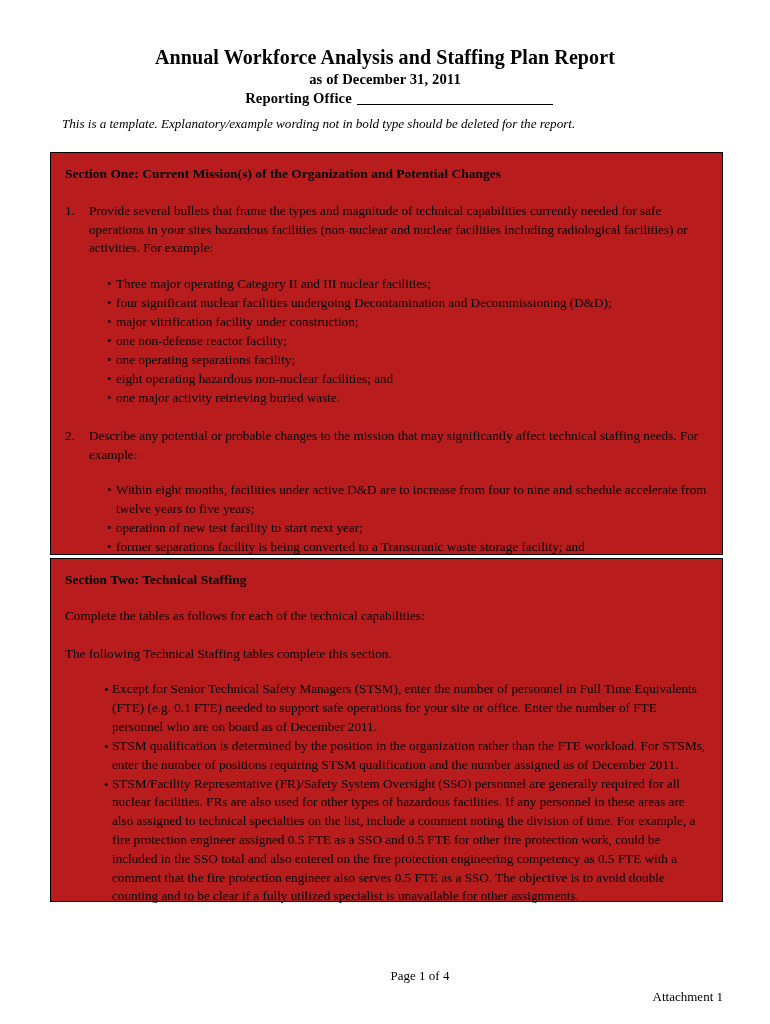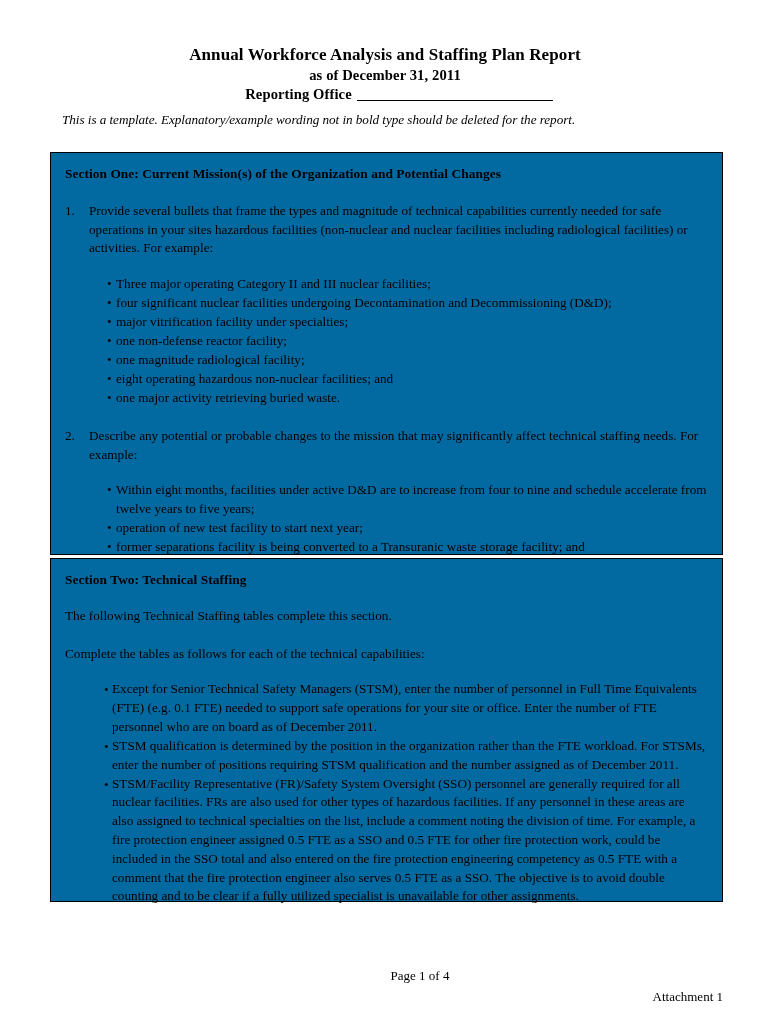--- a/index.html
+++ b/index.html
@@ -25,21 +25,21 @@
   }
 
   
   .doc-header {
     text-align: center;
     padding-top: 44px;
     line-height: 1.30;
   }
   .doc-header .title-line {
     font-weight: bold;
-    font-size: 17px;
+    font-size: 20px;
     letter-spacing: 0.1px;
   }
   .doc-header .title-line.l2 {
     font-size: 14.6px;
   }
   .doc-header .title-line.l3 {
     font-size: 14.6px;
     margin-left: 28px;
   }
   .blank-rule {
@@ -58,21 +58,21 @@
     letter-spacing: -0.05px;
   }
 
   
   .section-box {
     position: absolute;
     left: 50px;
     width: 673px;
     box-sizing: border-box;
     border: 1.3px solid #000;
-    background: #0369a1;
+    background: #b91c1c;
   }
   #section-one-box { top: 152px; height: 403px; }
   #section-two-box { top: 558px; height: 344px; }
 
   .box-inner {
     padding: 13px 15px 0 14px;
   }
 
   .section-heading {
     font-weight: bold;
@@ -178,29 +178,29 @@
           <div class="bullet">
             <span class="dot">•</span>
             <span class="btext">Three major operating Category II and III nuclear facilities;</span>
           </div>
           <div class="bullet">
             <span class="dot">•</span>
             <span class="btext">four significant nuclear facilities undergoing Decontamination and Decommissioning (D&amp;D);</span>
           </div>
           <div class="bullet">
             <span class="dot">•</span>
-            <span class="btext">major vitrification facility under specialties;</span>
+            <span class="btext">major vitrification facility under construction;</span>
           </div>
           <div class="bullet">
             <span class="dot">•</span>
             <span class="btext">one non-defense reactor facility;</span>
           </div>
           <div class="bullet">
             <span class="dot">•</span>
-            <span class="btext">one magnitude radiological facility;</span>
+            <span class="btext">one operating separations facility;</span>
           </div>
           <div class="bullet">
             <span class="dot">•</span>
             <span class="btext">eight operating hazardous non-nuclear facilities; and</span>
           </div>
           <div class="bullet">
             <span class="dot">•</span>
             <span class="btext">one major activity retrieving buried waste.</span>
           </div>
         </div>
@@ -230,22 +230,22 @@
         </div>
 
     </div>
   </div>
 
   <div class="section-box" id="section-two-box">
     <div class="box-inner">
 
       <div class="section-heading">Section Two: Technical Staffing</div>
 
+      <div class="para">Complete the tables as follows for each of the technical capabilities:</div>
       <div class="para">The following Technical Staffing tables complete this section.</div>
-      <div class="para">Complete the tables as follows for each of the technical capabilities:</div>
 
       <div class="bullets-s2" id="s2-bullets">
           <div class="bullet">
             <span class="dot">•</span>
             <span class="btext">Except for Senior Technical Safety Managers (STSM), enter the number of personnel in Full Time Equivalents (FTE) (e.g. 0.1 FTE) needed to support safe operations for your site or office. Enter the number of FTE personnel who are on board as of December 2011.</span>
           </div>
           <div class="bullet">
             <span class="dot">•</span>
             <span class="btext">STSM qualification is determined by the position in the organization rather than the FTE workload. For STSMs, enter the number of positions requiring STSM qualification and the number assigned as of December 2011.</span>
           </div>

